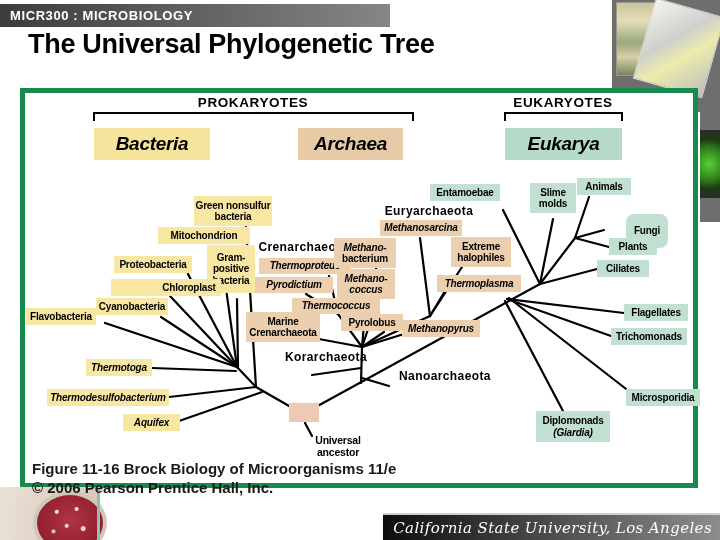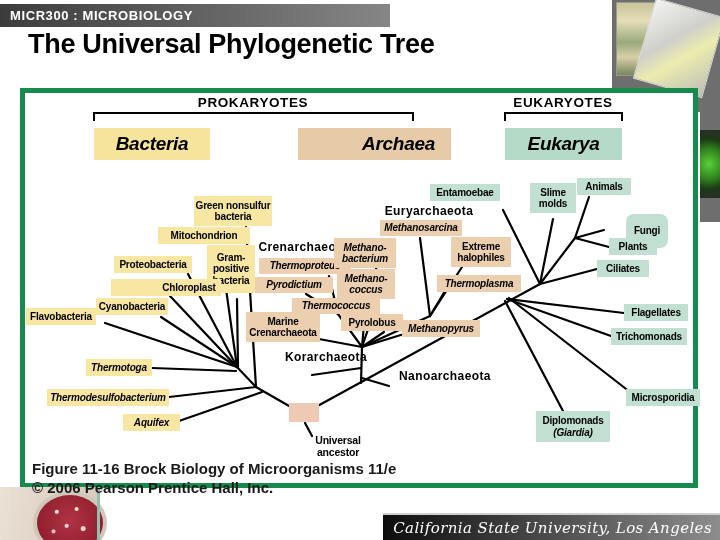--- a/index.html
+++ b/index.html
@@ -34,21 +34,21 @@
 
   
   .group-label{position:absolute;font-size:13.5px;font-weight:bold;letter-spacing:.6px;text-align:center;color:#000;z-index:4;}
   .group-prok{left:158px;top:95px;width:190px;}
   .group-euk{left:468px;top:95px;width:190px;}
 
   
   .domain-box{position:absolute;top:128px;height:32px;display:flex;align-items:center;justify-content:center;
     font-size:19px;font-weight:bold;font-style:italic;color:#000;z-index:4;letter-spacing:-.3px;}
   .dom-bacteria{left:94px;width:116px;background:#f6e49c;}
-  .dom-archaea{left:298px;width:105px;background:#e7cba6;padding-left:48px;}
+  .dom-archaea{left:298px;width:105px;background:#e7cba6;}
   .dom-eukarya{left:505px;width:117px;background:#b5dbc8;}
 
   
   .caption{position:absolute;left:32px;top:460px;font-size:15px;font-weight:bold;color:#1a1a1a;line-height:1.25;z-index:4;}
 
   
   .tree-svg{position:absolute;left:0;top:0;width:720px;height:540px;z-index:5;pointer-events:none;}
   .tree-nodes{position:absolute;left:0;top:0;width:720px;height:540px;z-index:6;pointer-events:none;}
   .node{position:absolute;display:flex;flex-direction:column;align-items:center;justify-content:center;
     font-weight:bold;font-size:10px;line-height:1.12;letter-spacing:-.2px;text-align:center;color:#000;}
@@ -191,21 +191,21 @@
         <span>Crenarchaeota</span>
       </div>
       <div class="node t-archaea" style="left: 259px; top: 258px; width: 92px; height: 16px;">
         <span style="font-style: italic;">Thermoproteus</span>
       </div>
       <div class="node t-archaea" style="left: 255px; top: 277px; width: 78px; height: 16px;">
         <span style="font-style: italic;">Pyrodictium</span>
       </div>
       <div class="node t-archaea" style="left: 334px; top: 238px; width: 62px; height: 30px;">
         <span style="font-style: italic;">Methano-</span>
-        <span style="font-style: italic;">bacterium</span>
+        <span style="">bacterium</span>
       </div>
       <div class="node t-archaea" style="left: 337px; top: 269px; width: 58px; height: 30px;">
         <span style="font-style: italic;">Methano-</span>
         <span style="font-style: italic;">coccus</span>
       </div>
       <div class="node t-archaea" style="left: 292px; top: 298px; width: 88px; height: 16px;">
         <span style="font-style: italic;">Thermococcus</span>
       </div>
       <div class="node t-archaea" style="left: 246px; top: 312px; width: 74px; height: 30px;">
         <span>Marine</span>

